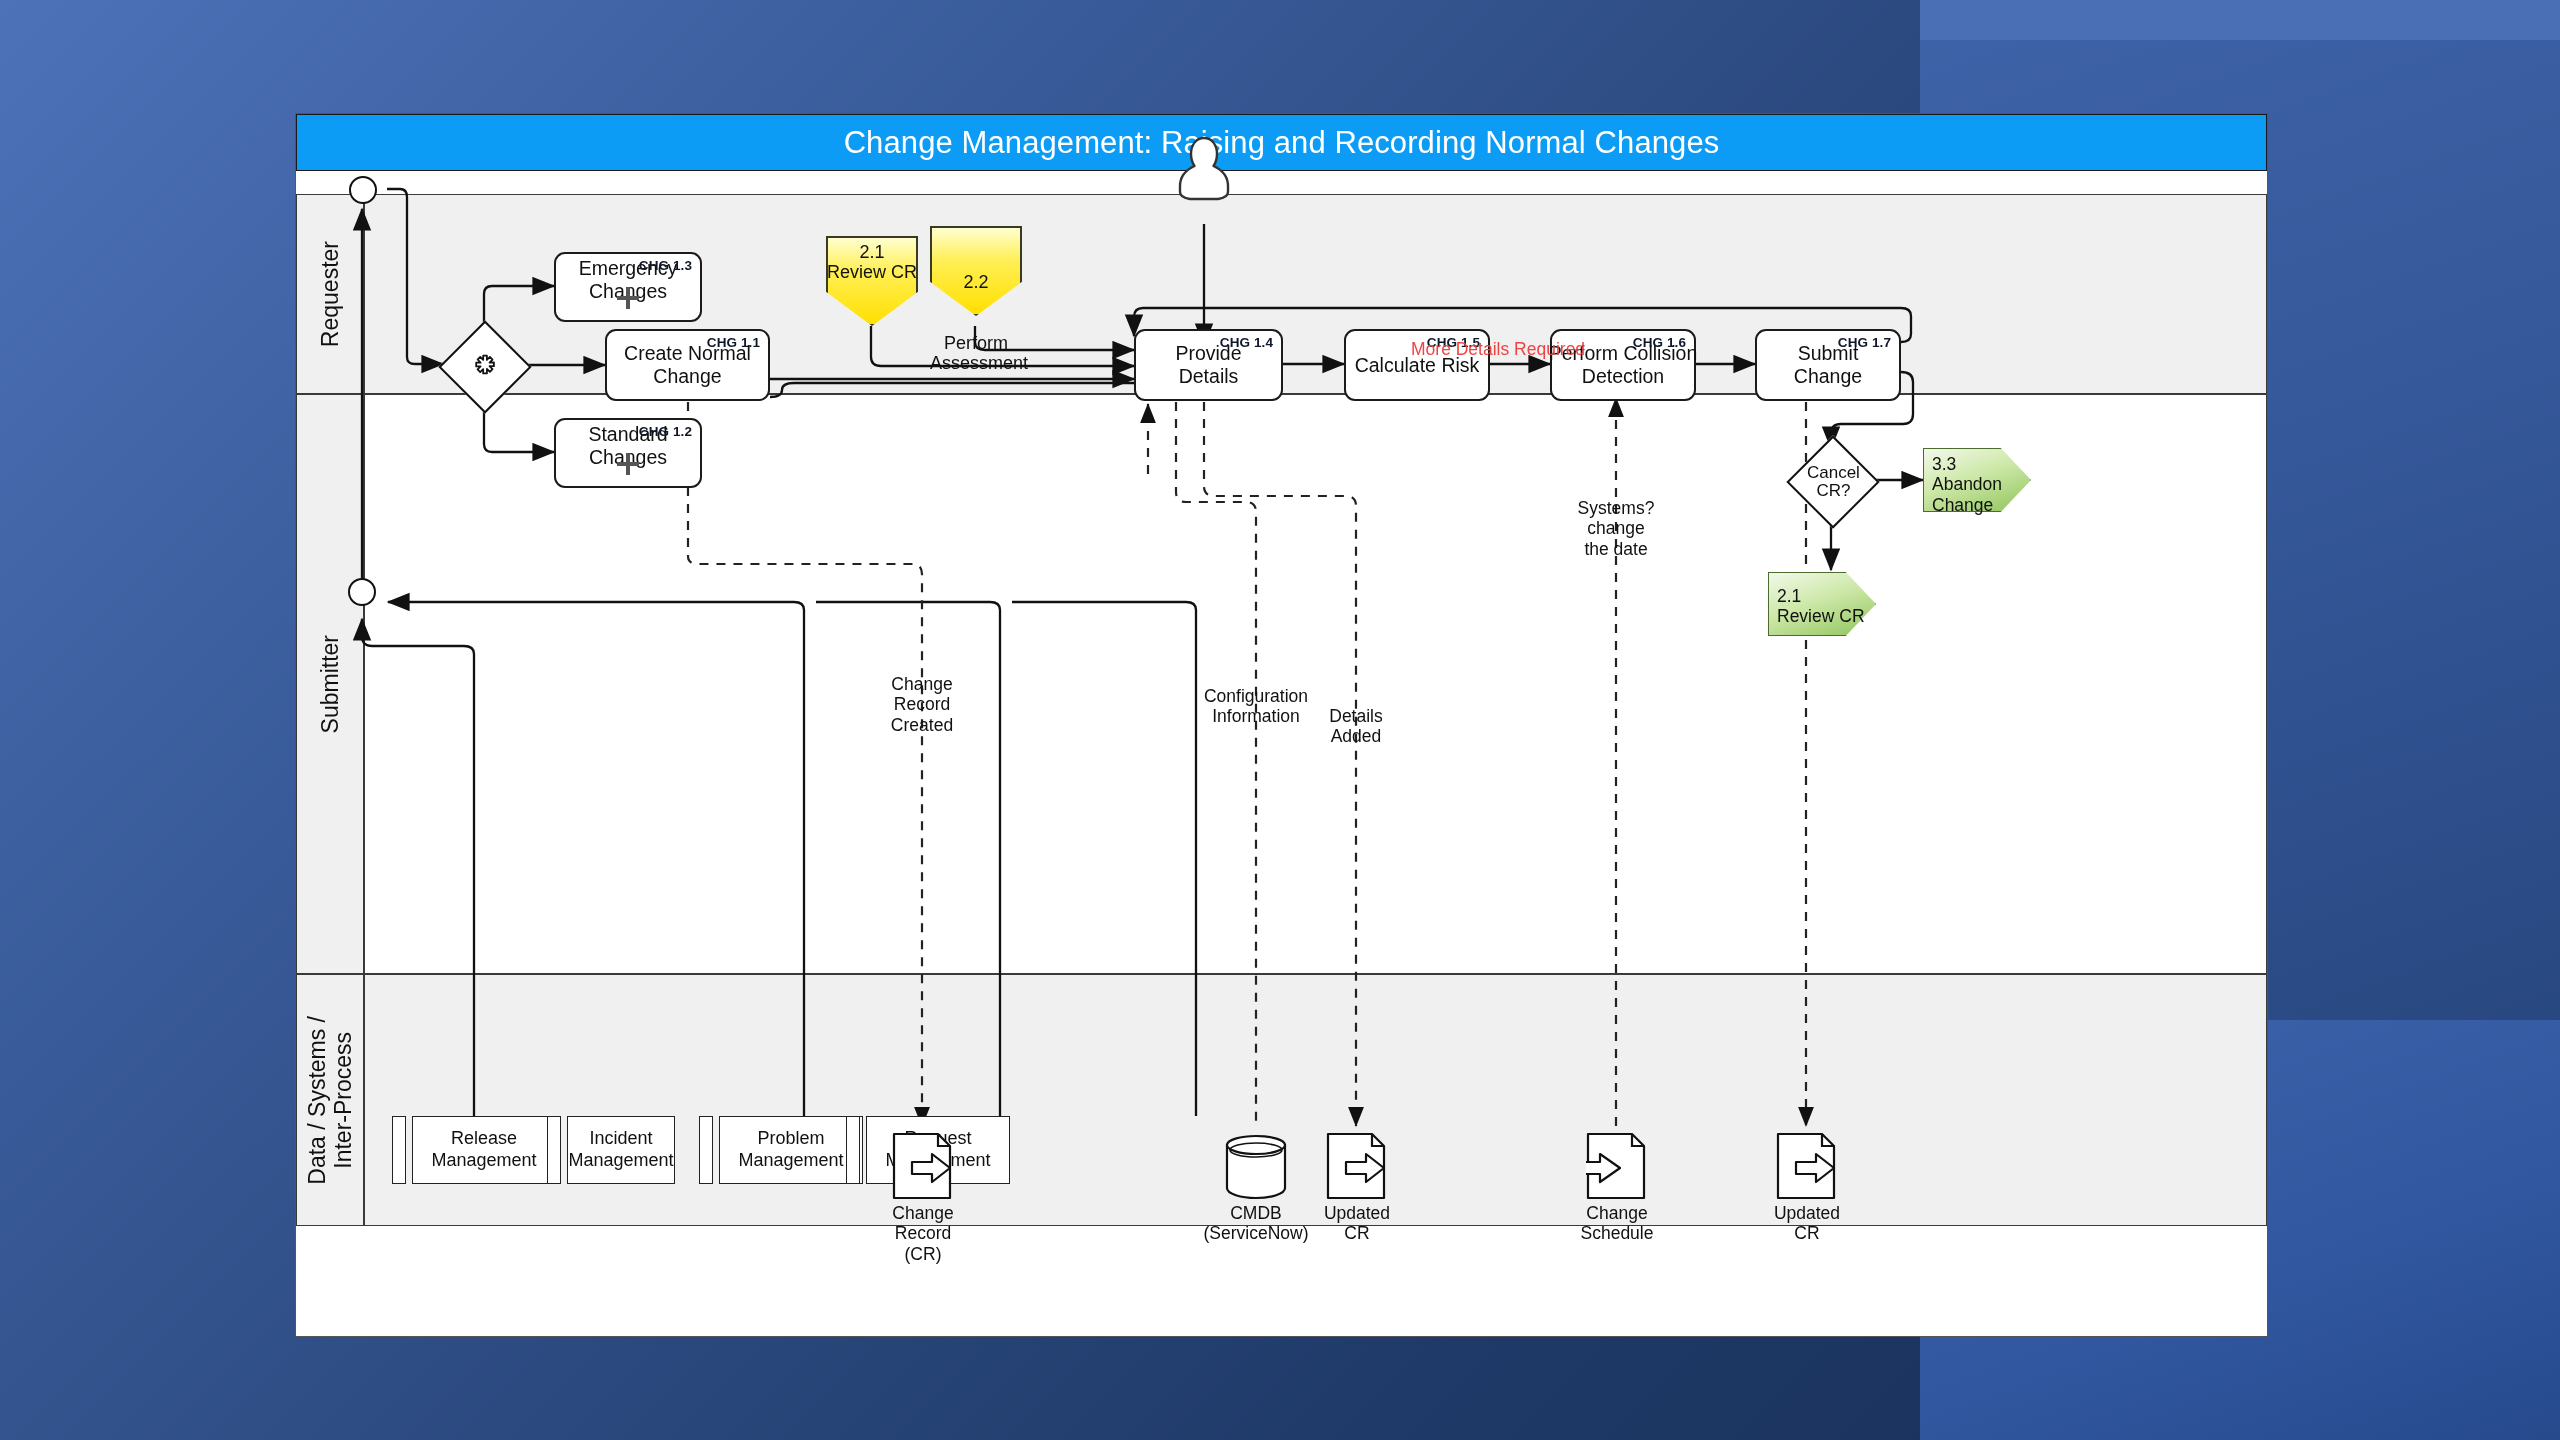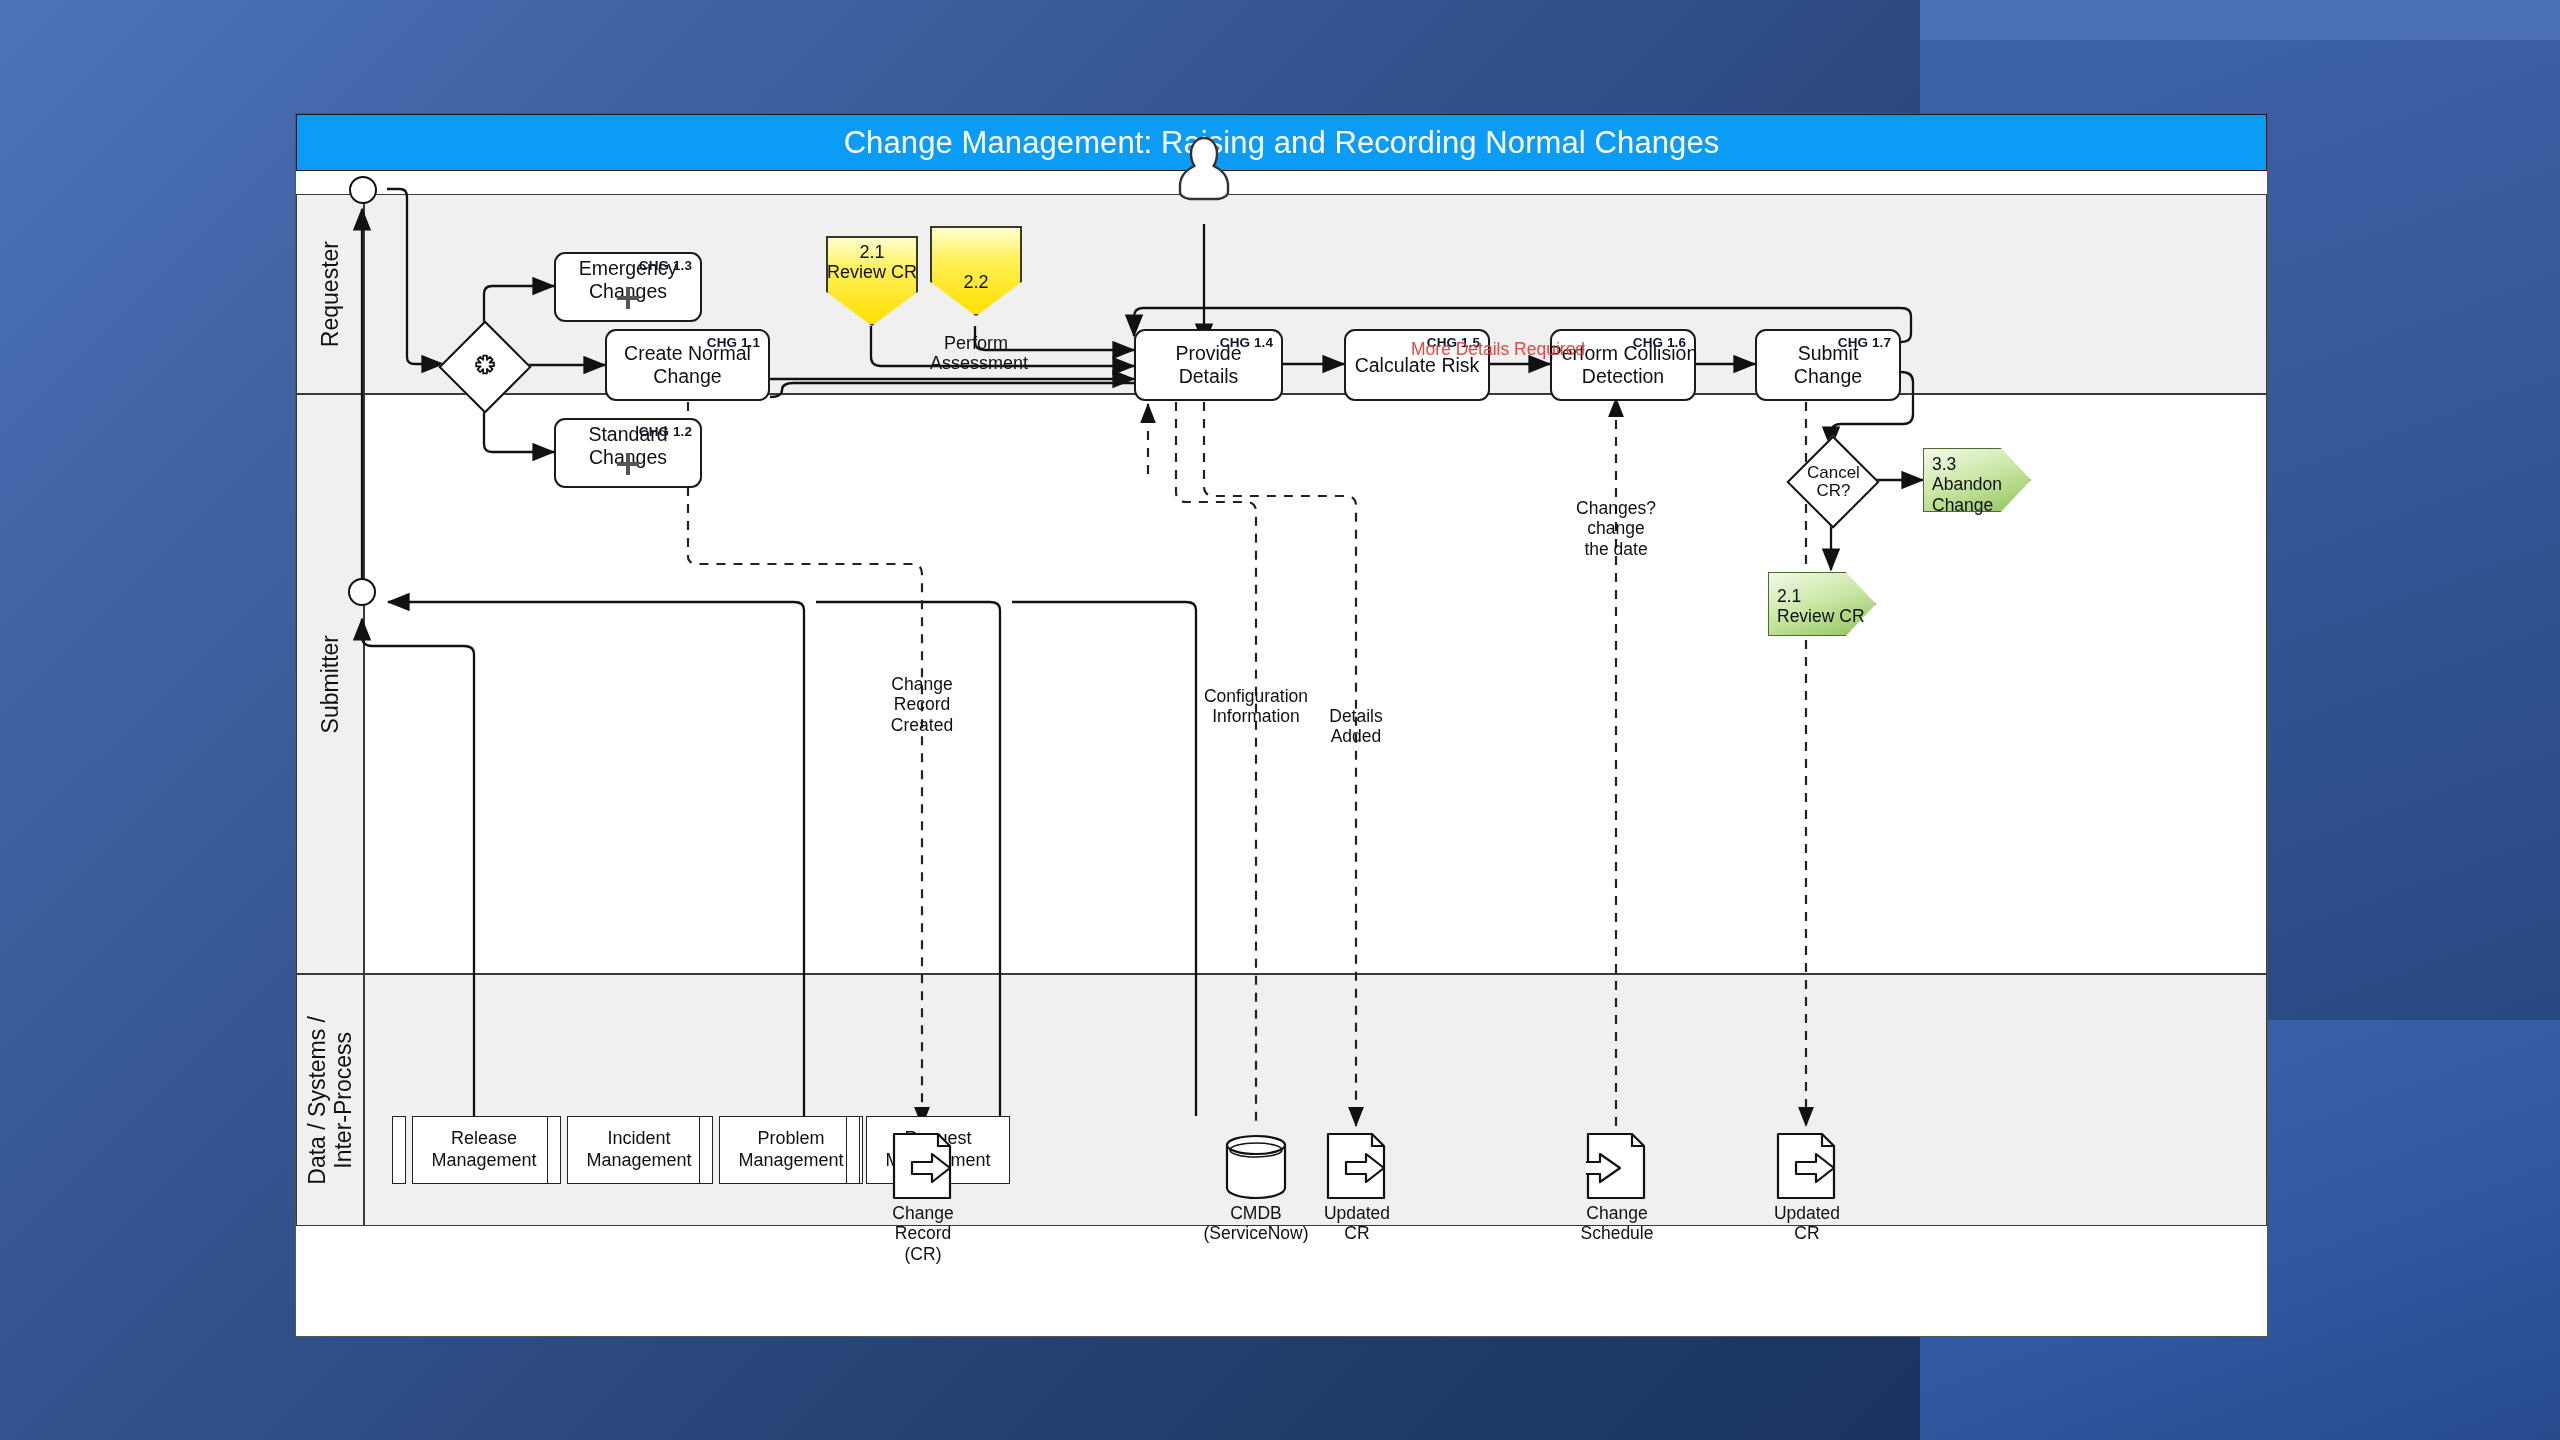--- a/index.html
+++ b/index.html
@@ -283,37 +283,37 @@
     </div>
     <div class="garrow" style="left:1472px;top:458px;width:108px;height:64px;">
       <div class="shape"></div>
       <div class="txt" style="top:14px;">
         <div>2.1</div>
         <div>Review CR</div>
       </div>
     </div>
 
     <div class="anno-l" style="left:1115px;top:225px;width:220px;">More Details Required</div>
-    <div class="anno" style="left:1262px;top:384px;width:116px;white-space:pre;">Changes?
+    <div class="anno" style="left:1262px;top:384px;width:116px;white-space:pre;">Systems?
 change
 the date</div>
     <div class="anno" style="left:566px;top:560px;width:120px;white-space:pre;">Change
 Record
 Created</div>
     <div class="anno" style="left:885px;top:572px;width:150px;white-space:pre;">Configuration
 Information</div>
     <div class="anno" style="left:1005px;top:572px;width:110px;white-space:pre;margin-top:20px;">Details
 Added</div>
 
     <div class="offpage" style="left:96px;top:1002px;width:164px;height:68px;">
       <div class="bar"></div>
       <div class="box" style="white-space:pre;">Release
 Management</div>
     </div>
-    <div class="offpage" style="left:251px;top:1002px;width:164px;height:68px;">
+    <div class="offpage" style="left:251px;top:1002px;width:128px;height:68px;">
       <div class="bar"></div>
       <div class="box" style="white-space:pre;">Incident
 Management</div>
     </div>
     <div class="offpage" style="left:403px;top:1002px;width:164px;height:68px;">
       <div class="bar"></div>
       <div class="box" style="white-space:pre;">Problem
 Management</div>
     </div>
     <div class="offpage" style="left:550px;top:1002px;width:164px;height:68px;">

